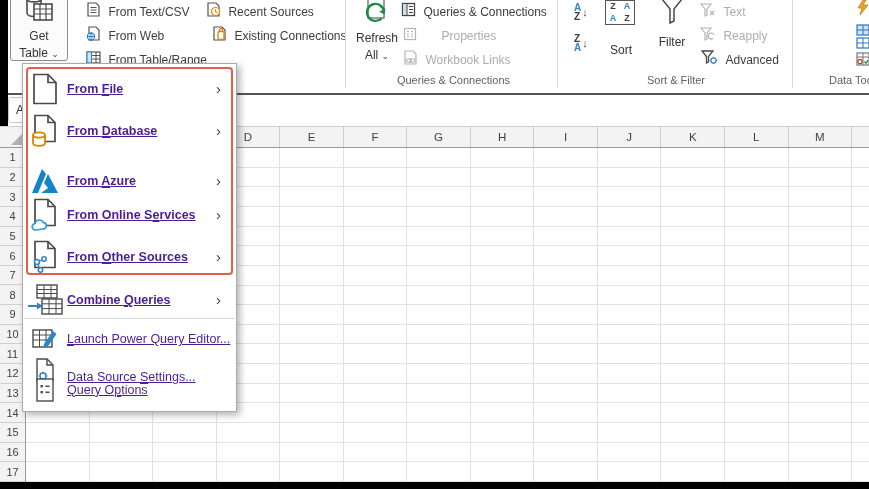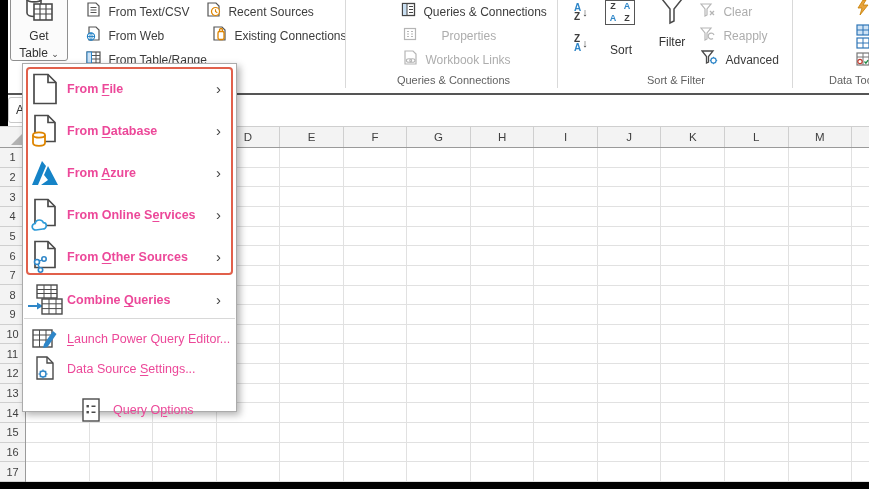--- a/index.html
+++ b/index.html
@@ -51,21 +51,21 @@
       repeating-linear-gradient(to right, transparent 0 62.55px, #e1e1e1 62.55px 63.55px),
       repeating-linear-gradient(to bottom, transparent 0 18.647px, #e1e1e1 18.647px 19.647px); }
   #bottom-strip { left:0; top:482px; width:869px; height:7px; background:#000; }
   #left-strip { left:0; top:0; width:8px; height:126px; background:#000; }
 
   
   #get-data-menu { left:22px; top:63px; width:215px; height:349px; background:#fff;
     border:1px solid #ababab; box-shadow:3px 3px 7px rgba(0,0,0,.3); }
   .menu-item { position:absolute; left:0; width:213px; display:flex; align-items:center; }
   .mi-icon { width:44px; display:flex; justify-content:center; flex:0 0 44px; }
-  .mi-label { flex:1 1 auto; font-size:12.5px; color:#ec4899; white-space:nowrap; }
+  .mi-label { flex:1 1 auto; font-size:12.5px; color:#4c1d95; white-space:nowrap;text-decoration:underline; }
   .menu-item.bold .mi-label { font-weight:bold; }
   .mi-label u { text-underline-offset:2px; }
   .mi-chevron { flex:0 0 20px; font-size:15px; color:#444; text-align:left; line-height:12px; }
   #red-box { left:3px; top:3px; width:207px; height:208px; border:2.5px solid #e1604b;
     border-radius:4px; pointer-events:none; }
   .menu-sep { position:absolute; left:1px; width:211px; height:1px; background:#d8d8d8; }
 </style>
 </head>
 <body>
 
@@ -135,20 +135,34 @@
             <path d="M2 1h8l3 3v10H2z" fill="#fff" stroke="#555" stroke-width="1.2"></path>
             <rect x="6" y="5.5" width="6" height="8" rx="1.4" fill="#fff" stroke="#de8500" stroke-width="1.3"></rect>
             <path d="M7.5 5.5V4a1.5 1.5 0 013 0v1.5" stroke="#de8500" stroke-width="1.3" fill="none"></path>
           </svg>
       </span>
       <span class="rlabel" style="margin-left:3px;">Existing Connections</span>
     </div>
 
     <div class="vdiv abs" style="left:345px;"></div>
 
+    <div class="abs" style="left:355px; top:0; width:44px; height:88px;">
+      <span class="abs" style="left:7px; top:-3px;">
+        <svg width="30" height="30" viewBox="0 0 30 30">
+          <rect x="6" y="1" width="16" height="20" fill="#fff" stroke="#6a6a6a" stroke-width="1.3"></rect>
+          <path d="M22 15a8.5 8.5 0 10-2.4 6.3" fill="none" stroke="#1f8a44" stroke-width="2.4"></path>
+          <polygon points="23.5,11.5 22.6,17.5 17.2,14.7" fill="#1f8a44"></polygon>
+        </svg>
+      </span>
+      <div class="bigbtn-label abs" style="left:-4px; top:31px; width:52px;">Refresh</div>
+      <div class="bigbtn-label abs" style="left:-4px; top:48px; width:52px;">
+        <span>All</span>
+        <span class="caret">⌄</span>
+      </div>
+    </div>
 
     <div class="abs" style="left:401px; top:2px;">
       <span style="display:inline-block; vertical-align:middle;">
         <svg width="15" height="15" viewBox="0 0 15 15">
             <rect x="1.5" y="1.5" width="12" height="12" fill="#fff" stroke="#444" stroke-width="1.3"></rect>
             <rect x="1.5" y="1.5" width="4.5" height="12" fill="#c9dff2" stroke="#444" stroke-width="1"></rect>
             <path d="M8 4.5h4M8 7.5h4M8 10.5h4" stroke="#444" stroke-width="1"></path>
           </svg>
       </span>
       <span class="rlabel" style="margin-left:3px;">Queries &amp; Connections</span>
@@ -207,21 +221,21 @@
       </span>
       <div class="bigbtn-label" style="margin-top:6px;">Filter</div>
     </div>
     <div class="abs" style="left:700px; top:2px;">
       <span style="display:inline-block; vertical-align:middle;">
         <svg width="16" height="14" viewBox="0 0 16 14">
             <path d="M1 1h10l-4 5v6l-2 1V6z" fill="#fff" stroke="#b5b5b5" stroke-width="1.2"></path>
             <path d="M10 8l4 4M14 8l-4 4" stroke="#b5b5b5" stroke-width="1.3"></path>
           </svg>
       </span>
-      <span class="rlabel disabled" style="margin-left:3px;">Clear</span>
+      <span class="rlabel disabled" style="margin-left:3px;">Text</span>
     </div>
     <div class="abs" style="left:700px; top:26px;">
       <span style="display:inline-block; vertical-align:middle;">
         <svg width="16" height="14" viewBox="0 0 16 14">
             <path d="M1 1h10l-4 5v6l-2 1V6z" fill="#fff" stroke="#b5b5b5" stroke-width="1.2"></path>
             <path d="M14 8a3 3 0 10-1 3.5" fill="none" stroke="#b5b5b5" stroke-width="1.2"></path>
           </svg>
       </span>
       <span class="rlabel disabled" style="margin-left:3px;">Reapply</span>
     </div>
@@ -330,21 +344,21 @@
             <path d="M4 1.5h13l7 7v19H4z" fill="#fff" stroke="#4a4a4a" stroke-width="1.7"></path>
             <path d="M17 1.5v7h7" fill="none" stroke="#4a4a4a" stroke-width="1.7"></path>
             <path d="M2 21v8c0 1.7 2.6 2.8 6 2.8s6-1.1 6-2.8v-8" fill="#fff" stroke="#de8500" stroke-width="1.8"></path>
             <ellipse cx="8" cy="21" rx="6" ry="2.6" fill="#fff" stroke="#de8500" stroke-width="1.8"></ellipse>
           </svg>
       </span>
       <span class="mi-label"><span>From </span><u>D</u><span>atabase</span></span>
       <span class="mi-chevron">›</span>
     </div>
 
-    <div class="menu-item bold" style="top:88px; height:42px;">
+    <div class="menu-item bold" style="top:96px; height:42px;">
       <span class="mi-icon">
         <svg width="30" height="28" viewBox="0 0 30 28">
             <polygon points="2,26 12,2 16,7 8,26" fill="#1583c7"></polygon>
             <polygon points="10,26 28,26 18,7 14,16 18,21 11,26" fill="#1583c7"></polygon>
           </svg>
       </span>
       <span class="mi-label"><span>From </span><u>A</u><span>zure</span></span>
       <span class="mi-chevron">›</span>
     </div>
 
@@ -398,33 +412,33 @@
       <span class="mi-icon">
         <svg width="26" height="24" viewBox="0 0 26 24">
             <rect x="1" y="3" width="19" height="17" fill="#fff" stroke="#4a4a4a" stroke-width="1.4"></rect>
             <path d="M1 8h19M1 13h19M7.5 3v17M14 3v17" stroke="#4a4a4a" stroke-width="1"></path>
             <polygon points="12,17 21,4 24.5,7 15.5,20 11,21" fill="#2e86c8"></polygon>
           </svg>
       </span>
       <span class="mi-label"><span></span><u>L</u><span>aunch Power Query Editor...</span></span>
     </div>
 
-    <div class="menu-item" style="top:290px; height:30px;">
+    <div class="menu-item" style="top:290px; height:30px;align-items:flex-end;">
       <span class="mi-icon">
         <svg width="22" height="26" viewBox="0 0 22 26">
             <path d="M3 1h10l6 6v16H3z" fill="#fff" stroke="#4a4a4a" stroke-width="1.4"></path>
             <path d="M13 1v6h6" fill="none" stroke="#4a4a4a" stroke-width="1.4"></path>
             <circle cx="9" cy="18" r="3" fill="#fff" stroke="#2e86c8" stroke-width="1.4"></circle>
             <path d="M9 13.4v1.4M9 21.2v1.4M4.4 18h1.4M12.2 18h1.4M5.8 14.8l1 1M11.2 20.2l1 1M12.2 14.8l-1 1M6.8 20.2l-1 1" stroke="#2e86c8" stroke-width="1.2"></path>
           </svg>
       </span>
       <span class="mi-label"><span>Data Source </span><u>S</u><span>ettings...</span></span>
     </div>
 
-    <div class="menu-item" style="top:332px; height:27px;padding-left:46px;">
+    <div class="menu-item" style="top:312px; height:27px;">
       <span class="mi-icon">
         <svg width="20" height="24" viewBox="0 0 20 24">
             <rect x="2" y="1" width="16" height="22" fill="#fff" stroke="#4a4a4a" stroke-width="1.4"></rect>
             <rect x="5.5" y="7" width="2.4" height="2.4" fill="#4a4a4a"></rect>
             <rect x="5.5" y="13" width="2.4" height="2.4" fill="#4a4a4a"></rect>
             <path d="M10.5 8.2h4M10.5 14.2h4" stroke="#4a4a4a" stroke-width="1.4"></path>
           </svg>
       </span>
       <span class="mi-label"><span>Query O</span><u>p</u><span>tions</span></span>
     </div>

